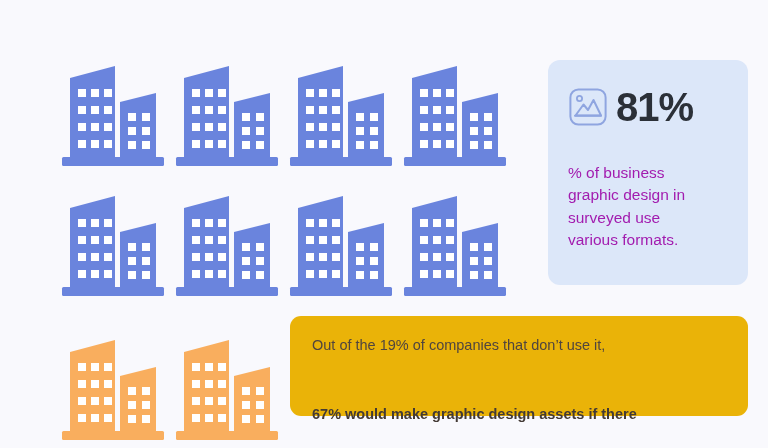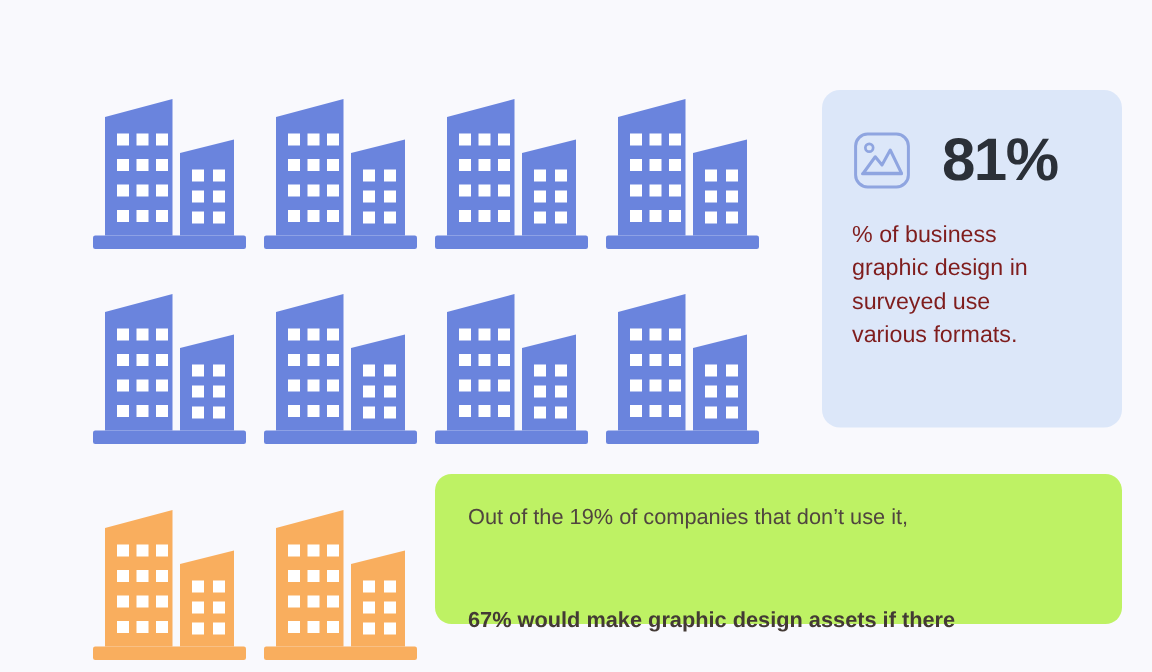--- a/index.html
+++ b/index.html
@@ -57,55 +57,55 @@
     width: 200px;
     height: 225px;
     background: #dce7f9;
     border-radius: 12px;
     box-sizing: border-box;
     padding: 20px 18px 16px 20px;
   }
   .stat-head {
     display: flex;
     align-items: center;
-    gap: 20px;
+    gap: 8px;
     height: 54px;
   }
   .stat-icon {
     flex: 0 0 auto;
     width: 40px;
     height: 40px;
     display: block;
   }
   .stat-icon svg {
     display: block;
   }
   .stat-value {
     font-size: 40px;
     font-weight: bold;
     color: #2b3038;
     letter-spacing: -1px;
     line-height: 1;
     white-space: nowrap;
   }
   .stat-desc {
-    margin-top: 12px;
+    margin-top: 28px;
     font-size: 15.5px;
     line-height: 1.45;
-    color: #7f1d1d;
+    color: #a21caf;
   }
 
   
   .note-card {
     position: absolute;
     left: 290px;
     top: 316px;
     width: 458px;
     height: 100px;
-    background: #bef264;
+    background: #eab308;
     border-radius: 11px;
     box-sizing: border-box;
     padding: 18px 22px;
   }
   .note-line {
     font-size: 14.5px;
     line-height: 1.52;
     color: #50453f;
     white-space: nowrap;
   }

